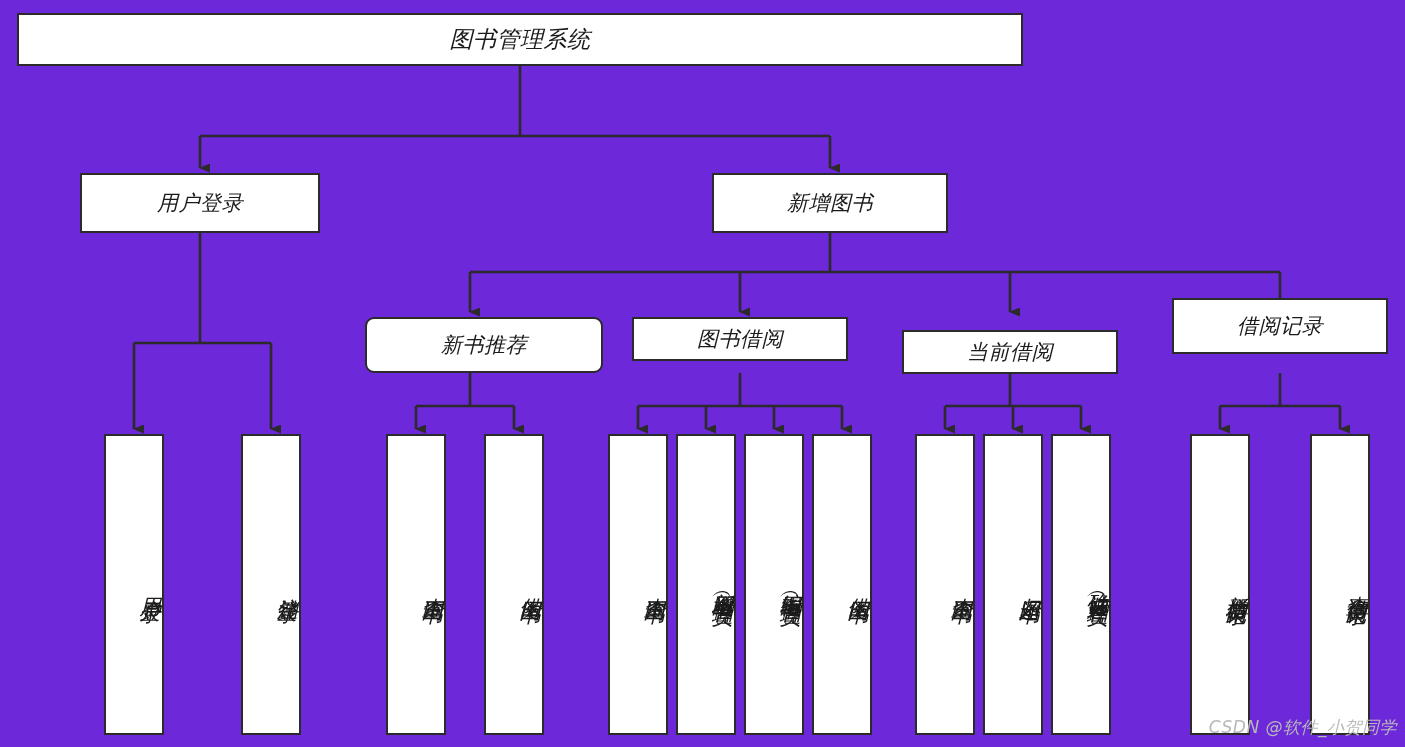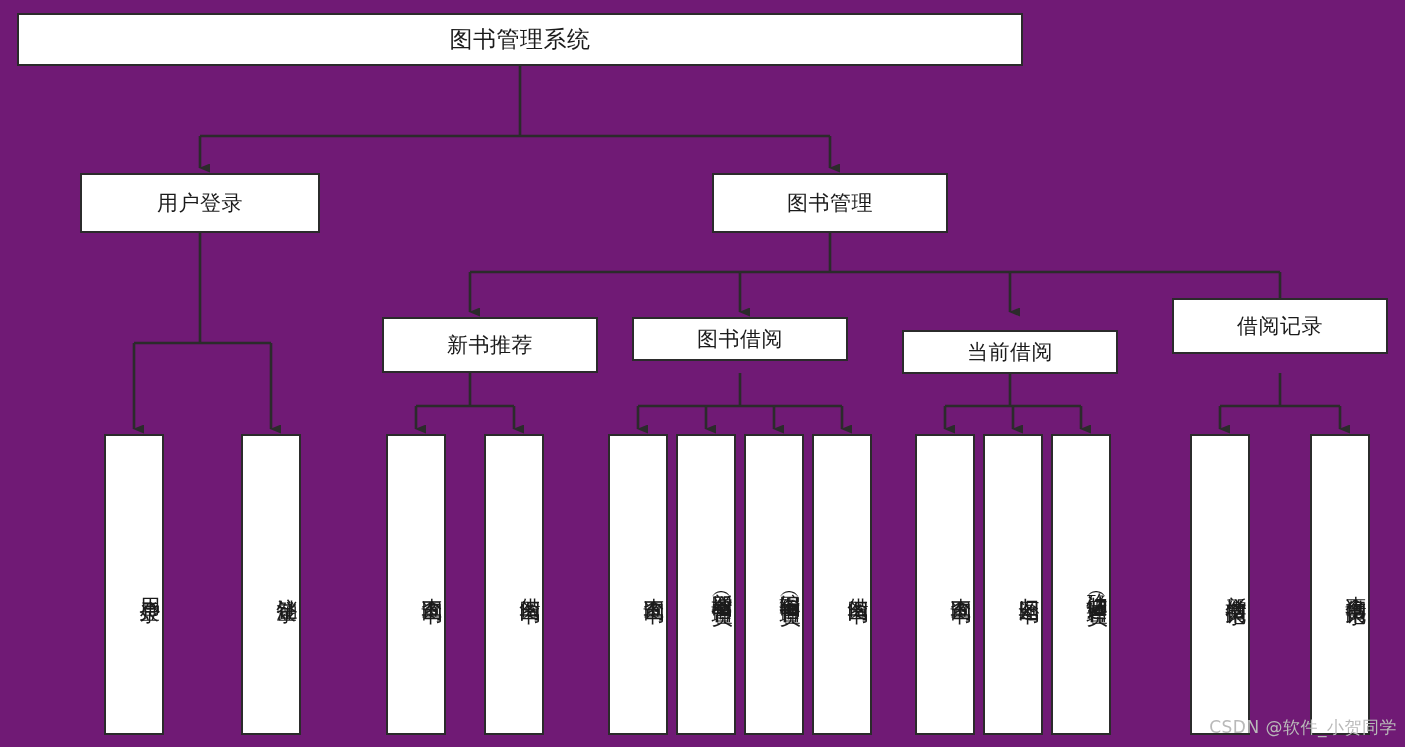--- a/index.html
+++ b/index.html
@@ -8,22 +8,23 @@
     padding: 0;
     background: #ffffff;
   }
   body {
     font-family: "DejaVu Sans", "Liberation Sans", sans-serif;
   }
   #diagram-root {
     position: relative;
     width: 1405px;
     height: 747px;
-    background: #701a75;
+    background: #6d28d9;
     overflow: hidden;
+    font-style: italic;
   }
   #edge-layer {
     position: absolute;
     left: 0;
     top: 0;
     width: 1405px;
     height: 747px;
     pointer-events: none;
   }
   .node {
@@ -127,24 +128,24 @@
   </svg>
 
   <div class="node node-h root-node" style="left: 17px; top: 13px; width: 1006px; height: 53px;">
     <span>图书管理系统</span>
   </div>
 
   <div class="node node-h" style="left: 80px; top: 173px; width: 240px; height: 60px;">
     <span>用户登录</span>
   </div>
   <div class="node node-h" style="left: 712px; top: 173px; width: 236px; height: 60px;">
-    <span>图书管理</span>
+    <span>新增图书</span>
   </div>
 
-  <div class="node node-h" style="left: 382px; top: 317px; width: 216px; height: 56px;">
+  <div class="node node-h" style="left: 365px; top: 317px; width: 238px; height: 56px; border-radius: 9px;">
     <span>新书推荐</span>
   </div>
   <div class="node node-h" style="left: 632px; top: 317px; width: 216px; height: 44px;">
     <span>图书借阅</span>
   </div>
   <div class="node node-h" style="left: 902px; top: 330px; width: 216px; height: 44px;">
     <span>当前借阅</span>
   </div>
   <div class="node node-h" style="left: 1172px; top: 298px; width: 216px; height: 56px;">
     <span>借阅记录</span>

